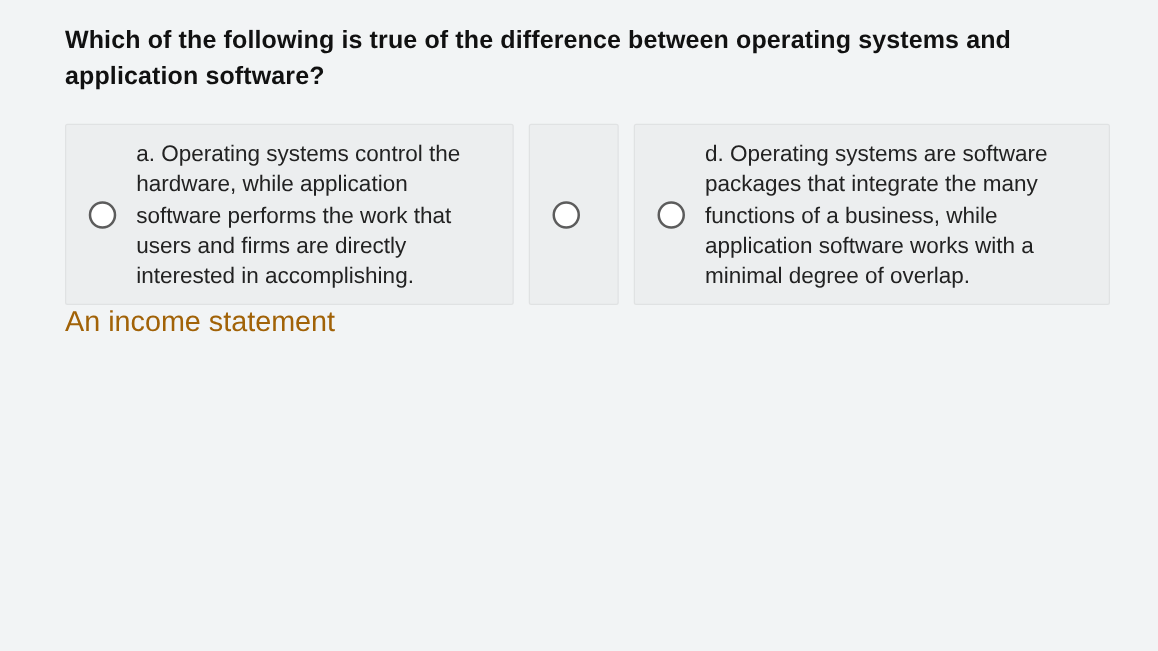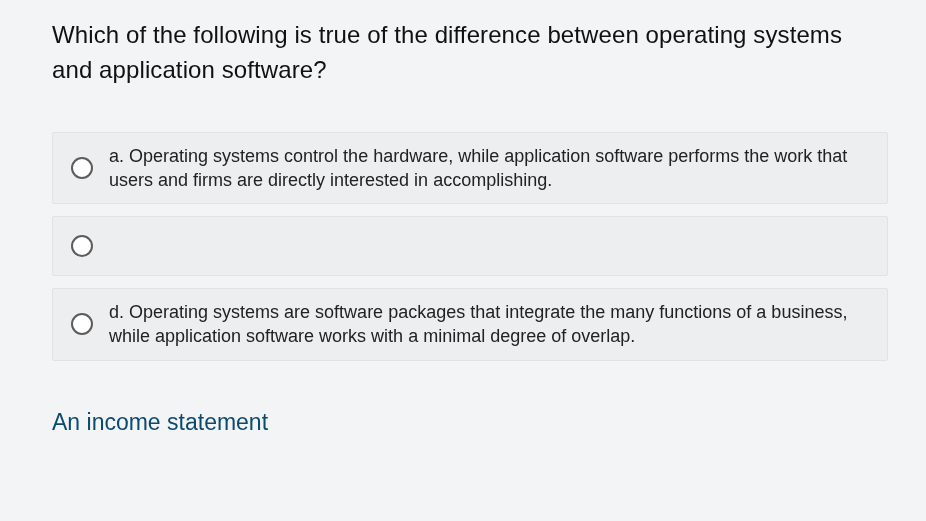--- a/index.html
+++ b/index.html
@@ -4,28 +4,28 @@
 <style>
   * { box-sizing: border-box; margin: 0; padding: 0; }
   html, body { width: 926px; height: 521px; }
   body {
     font-family: Arial, Helvetica, sans-serif;
     background: #f2f4f5;
     color: #1a1a1a;
     padding: 18px 38px 0 52px;
   }
   .question-text {
-    font-size: 24px;
-    font-weight: 400;
+    font-size: 20px;
+    font-weight: 700;
     line-height: 1.45;
     color: #111;
-    margin-bottom: 44px;
+    margin-bottom: 23px;
     letter-spacing: 0.1px;
   }
-  .options { display: flex; flex-direction: column; gap: 12px; }
+  .options { display: flex; flex-direction: row; gap: 12px; }
   .option {
     display: flex;
     align-items: center;
     background: #eceeef;
     border: 1px solid #e0e2e3;
     border-radius: 2px;
     padding: 11px 14px 11px 18px;
     min-height: 60px;
   }
   .radio {
@@ -38,23 +38,22 @@
     background: #fff;
     cursor: pointer;
   }
   .option-text {
     font-size: 18px;
     line-height: 1.35;
     color: #222;
     flex: 1;
   }
   .next-section {
-    margin-top: 48px;
     font-size: 23px;
-    color: #0c4a6e;
+    color: #a16207;
   }
 </style>
 </head>
 <body>
 
 <div class="question-text">Which of the following is true of the difference between operating systems and application software?</div>
 
 <div class="options">
 
   <div class="option">

